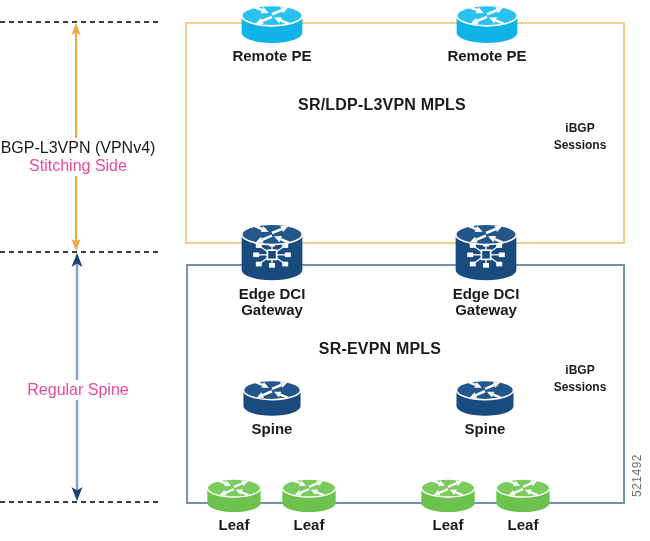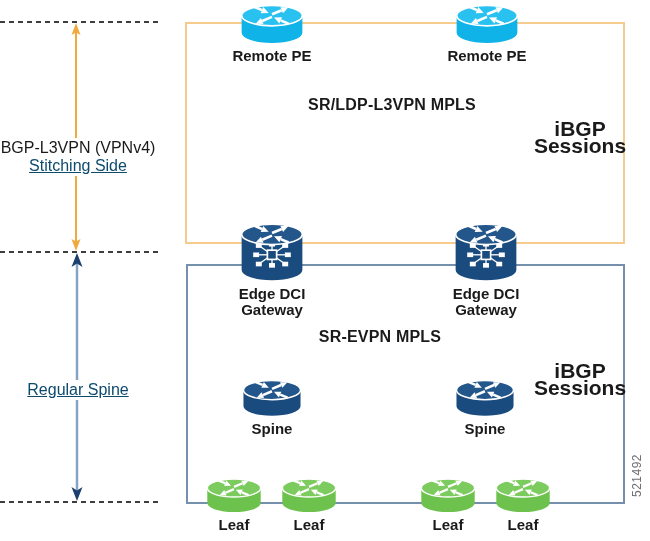--- a/index.html
+++ b/index.html
@@ -13,23 +13,23 @@
     background:repeating-linear-gradient(90deg,#3d3d3d 0 5px,transparent 5px 9px);
     z-index:1;
   }
   
   .box{position:absolute;z-index:0;background:#fff;}
   .box-l3vpn{left:185px;top:22px;width:436px;height:218px;border:2px solid #f5cc8e;}
   .box-evpn{left:186px;top:264px;width:435px;height:236px;border:2px solid #7590ac;}
   
   .ctext{position:absolute;transform:translateX(-50%);white-space:nowrap;z-index:3;text-align:center;}
   .box-title{font-size:16px;font-weight:bold;letter-spacing:.2px;}
-  .ibgp{font-size:21px;font-weight:bold;line-height:17px;}
+  .ibgp{font-size:12px;font-weight:bold;line-height:17px;}
   .side-label{background:#fff;padding:1px 4px;line-height:18px;font-size:16px;margin-top:48px;}
-  .side-label .sub{color:#0c4a6e;text-decoration:underline;}
+  .side-label .sub{color:#ec4899;}
   
   .varrow{position:absolute;z-index:2;}
   
   .node{position:absolute;width:110px;display:flex;flex-direction:column;align-items:center;z-index:2;font-weight:bold;}
   .node-label{font-size:15px;line-height:16px;text-align:center;margin-top:3px;}
   .icon-router{width:66px;height:43px;}
   .icon-gateway{width:66px;height:63px;}
   .icon-spine{width:62px;height:41px;}
   .icon-leaf{width:58px;height:38px;}
   .c-cyan{--body:#10b3e8;--top:#29c1ef;}
@@ -134,27 +134,27 @@
   </svg>
 
   <div class="ctext side-label" style="left:78px;top:90px">
     <div>BGP-L3VPN (VPNv4)</div>
     <div class="sub">Stitching Side</div>
   </div>
   <div class="ctext side-label" style="left:78px;top:332px">
     <div class="sub">Regular Spine</div>
   </div>
 
-  <div class="ctext box-title" style="left:392px;top:96px">SR/LDP-L3VPN MPLS</div>
+  <div class="ctext box-title" style="left:382px;top:96px">SR/LDP-L3VPN MPLS</div>
   <div class="ctext ibgp" style="left:580px;top:120px">
     <div>iBGP</div>
     <div>Sessions</div>
   </div>
 
-  <div class="ctext box-title" style="left:380px;top:328px">SR-EVPN MPLS</div>
+  <div class="ctext box-title" style="left:380px;top:340px">SR-EVPN MPLS</div>
   <div class="ctext ibgp" style="left:580px;top:362px">
     <div>iBGP</div>
     <div>Sessions</div>
   </div>
 
   <div class="node" style="left:217px;top:2px">
     <svg class="icon-router c-cyan">
         <use href="#sym-router"></use>
       </svg>
     <div class="node-label">Remote PE</div>

